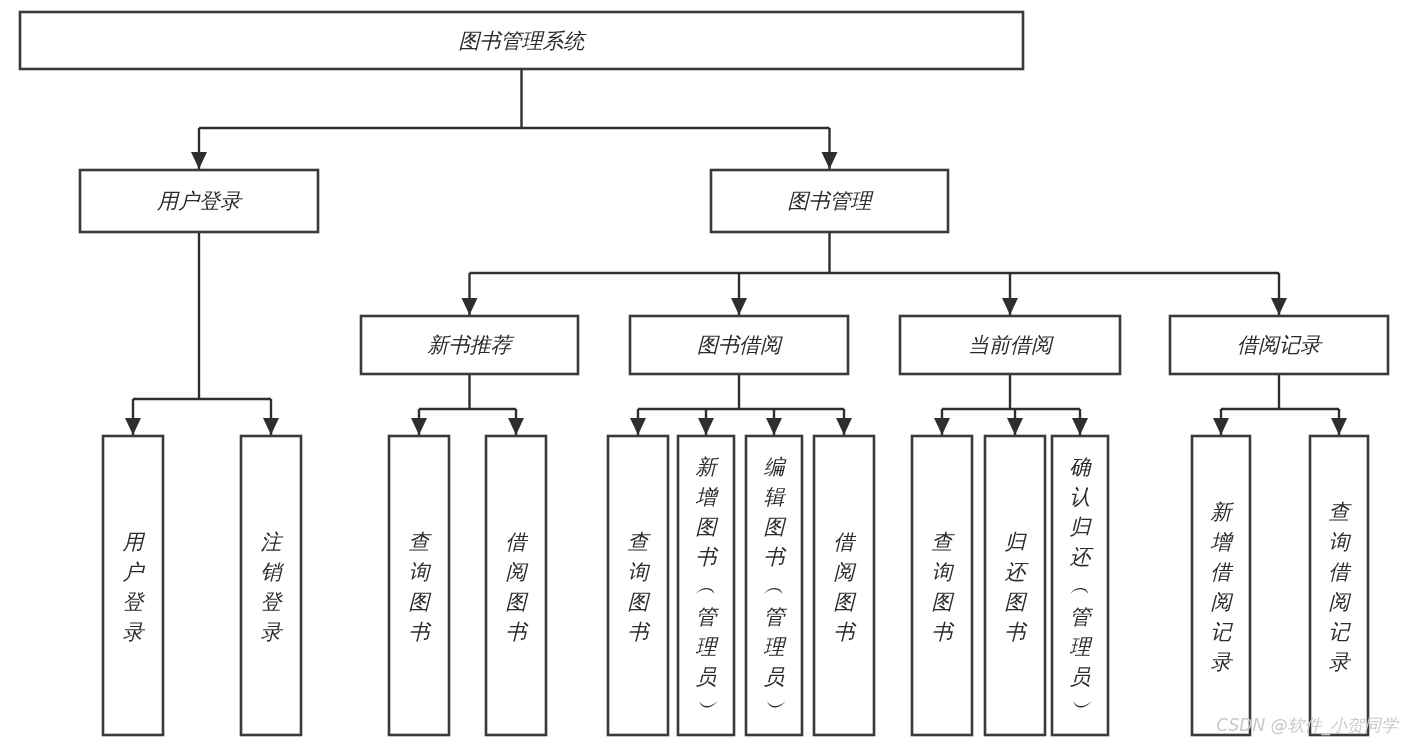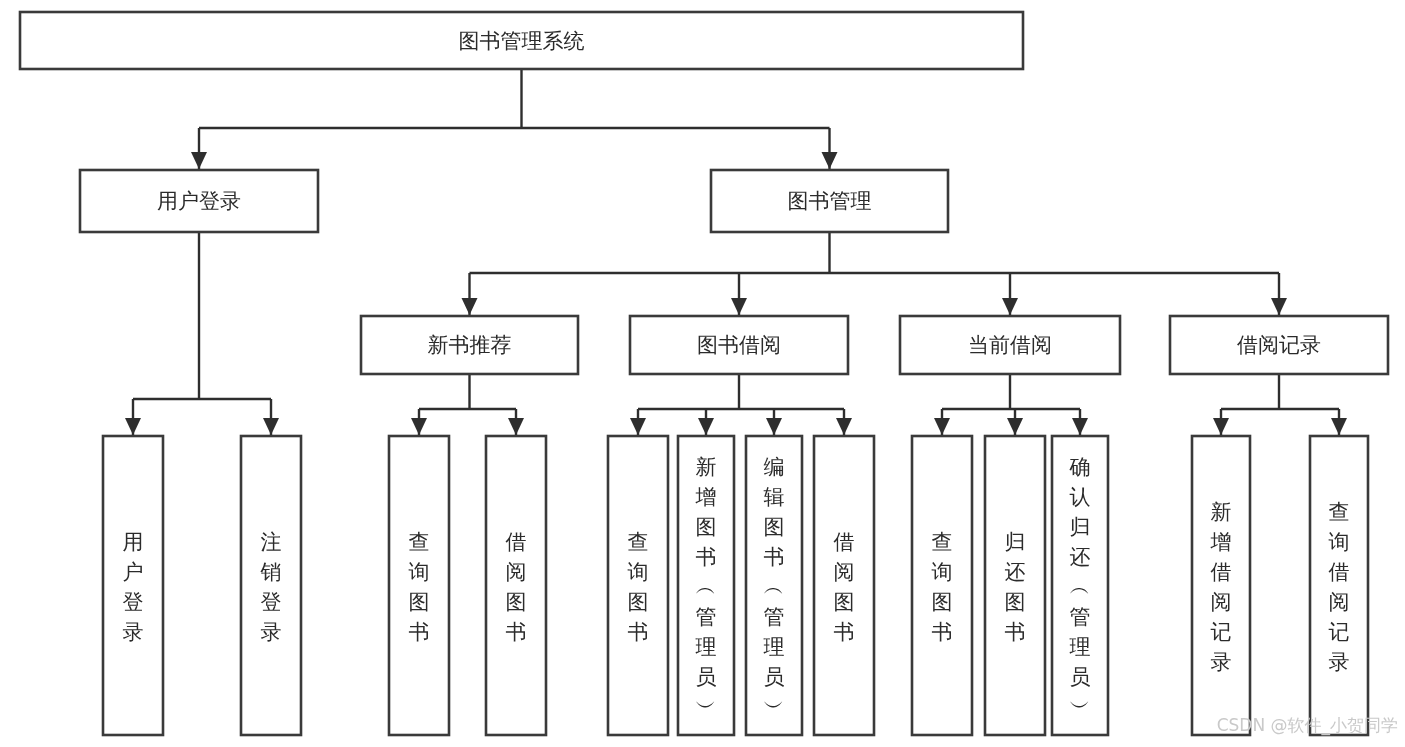--- a/index.html
+++ b/index.html
@@ -14,20 +14,21 @@
     font-family: "DejaVu Sans", "Liberation Sans", sans-serif;
     overflow: hidden;
     position: relative;
   }
   #diagram-root {
     position: absolute;
     left: 0;
     top: 0;
     width: 1405px;
     height: 625px;
+    font-style: italic;
   }
   svg.diagram-canvas {
     display: block;
     width: 1405px;
     height: 747px;
   }
   .node-rect {
     fill: #ffffff;
     stroke: #3a3a3a;
     stroke-width: 2.6;

